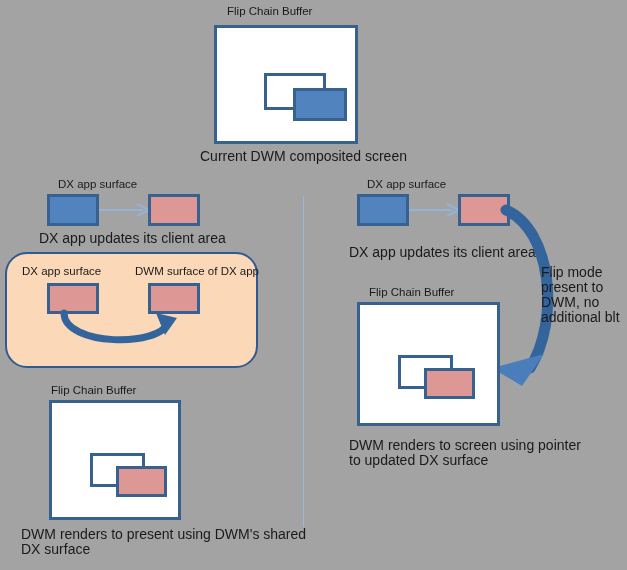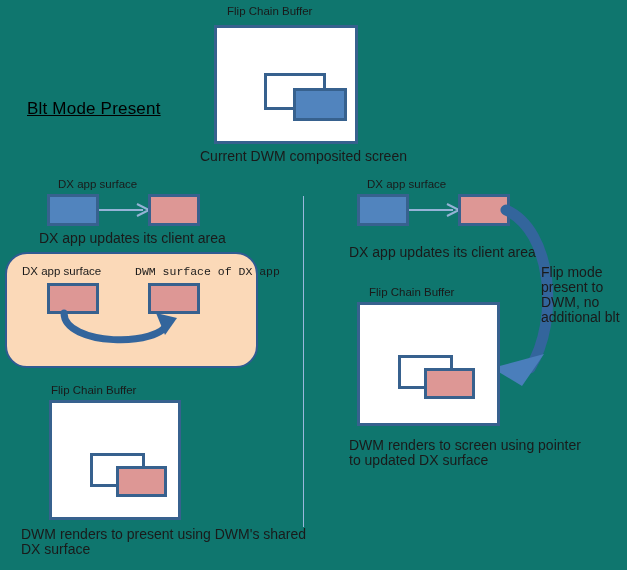--- a/index.html
+++ b/index.html
@@ -9,21 +9,21 @@
   }
   body {
     font-family: "Liberation Sans", sans-serif;
     color: #1a1a1a;
   }
   #canvas {
     position: relative;
     width: 627px;
     height: 570px;
     overflow: hidden;
-    background: #0f766e;
+    background: #a3a3a3;
   }
   .abs { position: absolute; }
 
   .heading {
     font-size: 17px;
     font-weight: 400;
     color: #000000;
     text-decoration: underline;
     white-space: nowrap;
     letter-spacing: 0.2px;
@@ -85,21 +85,20 @@
 
   <div class="abs label-sm" style="left:227px; top:5px;">Flip Chain Buffer</div>
 
   <div class="abs buffer-box" style="left:214px; top:25px; width:144px; height:119px;">
     <div class="abs win-outline" style="left:47px; top:45px; width:62px; height:37px;"></div>
     <div class="abs surface-blue" style="left:76px; top:60px; width:54px; height:33px;"></div>
   </div>
 
   <div class="abs caption" style="left:200px; top:149px;">Current DWM composited screen</div>
 
-  <div class="abs heading" style="left:27px; top:99px;">Blt Mode Present</div>
 
 
   <div class="abs divider" style="left:303px; top:196px; height:331px;"></div>
 
   <div class="abs label-sm" style="left:58px; top:178px;">DX app surface</div>
 
   <div class="abs surface-blue" style="left:47px; top:194px; width:52px; height:32px;"></div>
 
   <svg class="abs" style="left:99px; top:200px;" width="52" height="22">
     <line x1="0" y1="10" x2="44" y2="10" stroke="#95b3d7" stroke-width="2"></line>
@@ -107,21 +106,21 @@
   </svg>
 
   <div class="abs surface-pink" style="left:148px; top:194px; width:52px; height:32px;"></div>
 
   <div class="abs caption" style="left:39px; top:231px;">DX app updates its client area</div>
 
   <div class="abs orange-panel" style="left:5px; top:252px; width:253px; height:116px;"></div>
 
   <div class="abs label-sm" style="left:22px; top:265px;">DX app surface</div>
 
-  <div class="abs label-sm" style="left:135px; top:265px;font-family:Liberation Mono, monospace;">DWM surface of DX app</div>
+  <div class="abs label-sm" style="left:135px; top:265px;">DWM surface of DX app</div>
 
   <div class="abs surface-pink" style="left:47px; top:283px; width:52px; height:31px;"></div>
 
   <div class="abs surface-pink" style="left:148px; top:283px; width:52px; height:31px;"></div>
 
   <svg class="abs" style="left:55px; top:310px;" width="140" height="42">
     <path d="M9 3 C 9 36, 106 38, 113 12" fill="none" stroke="#33659c" stroke-width="7" stroke-linecap="round"></path>
     <path d="M101 3 L122 8 L110 25 Z" fill="#33659c"></path>
   </svg>
 

